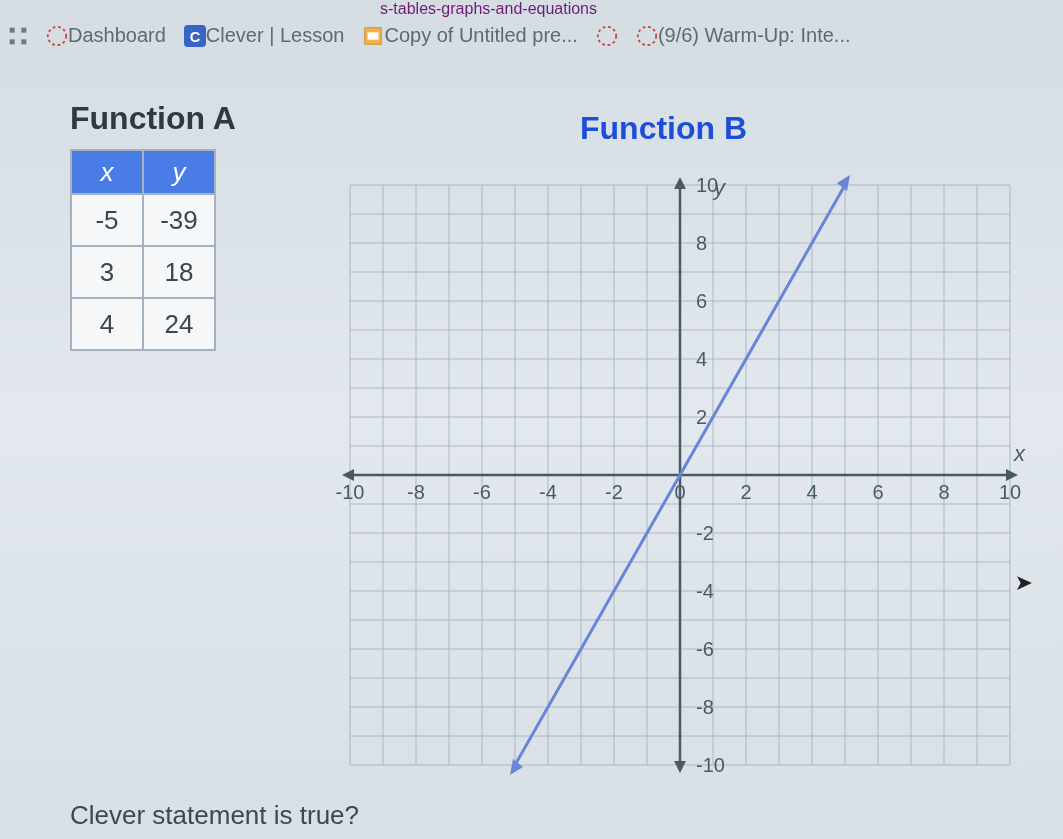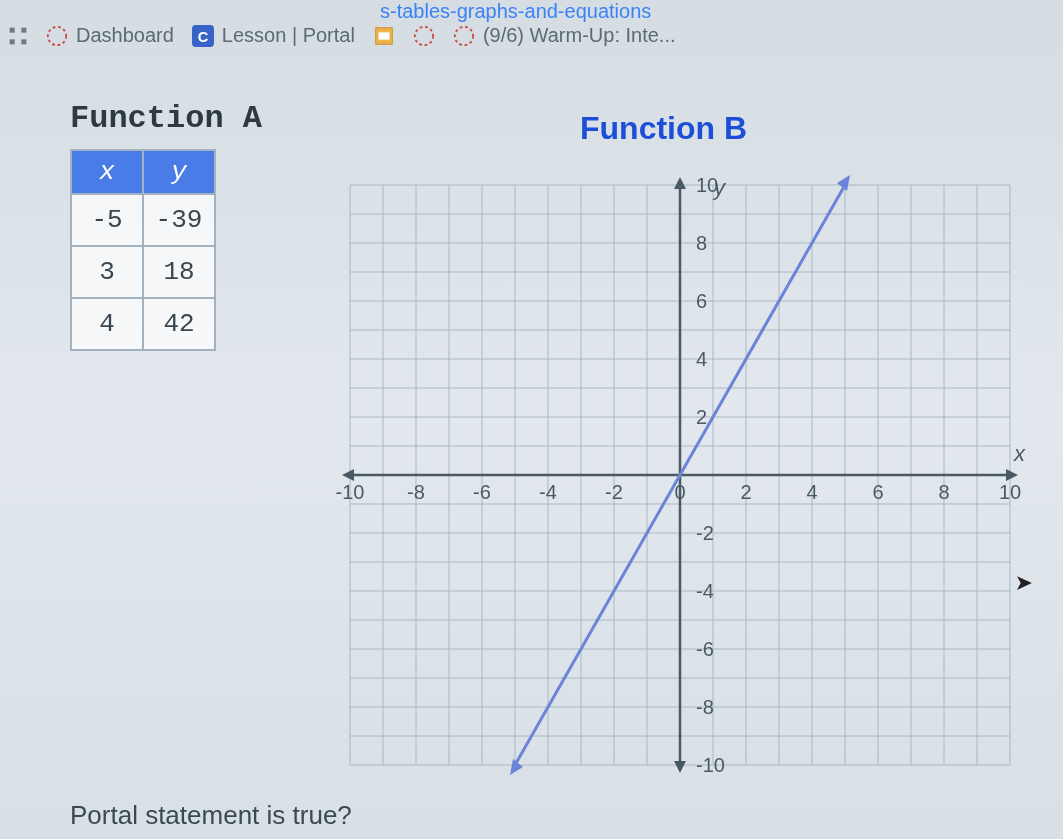--- a/index.html
+++ b/index.html
@@ -1,22 +1,22 @@
 <!DOCTYPE html>
 <html><head>
 <meta charset="utf-8">
 <style>
 * { box-sizing: border-box; margin: 0; padding: 0; }
 body { font-family: Arial, sans-serif; background: linear-gradient(180deg, #d5dde2 0%, #e2e8ed 50%, #d8e0e5 100%); width: 1063px; height: 839px; overflow: hidden; position: relative; }
-.top-url { position: absolute; top: 0; left: 380px; color: #3b82f6; font-size: 20px; font-weight: 500; }
+.top-url { position: absolute; top: 0; left: 380px; color: #701a75; font-size: 16px; font-weight: 500; }
 .bookmarks { position: absolute; top: 24px; left: 8px; display: flex; align-items: center; gap: 18px; font-size: 20px; color: #5a6b74; }
-.bookmark { display: flex; align-items: center; gap: 8px; white-space: nowrap; }
+.bookmark { display: flex; align-items: center; gap: 0; white-space: nowrap; }
 .bm-icon { width: 22px; height: 22px; display:flex; align-items:center; justify-content:center; }
 .apps-icon { width: 20px; height: 20px; }
-.content { position: absolute; top: 100px; left: 70px; right: 20px; font-family: Liberation Mono, monospace; }
+.content { position: absolute; top: 100px; left: 70px; right: 20px; }
 .func-a-title { font-weight: 800; font-size: 32px; color: #2d3a42; margin-bottom: 12px; }
 .table-a { border-collapse: collapse; font-size: 26px; }
 .table-a th { background: #4a7ce8; color: #fff; font-style: italic; font-weight:400; width: 72px; height: 44px; border: 2px solid #a3b2c0; text-align:center; }
 .table-a td { background: rgba(255,255,255,0.7); text-align:center; width:72px; height:52px; border: 2px solid #a3b2c0; color:#3a464f; }
 .func-b { position:absolute; top:110px; left:580px; font-weight:800; font-size:32px; color:#1d4ed8; }
 .graph { position:absolute; top:165px; left:330px; width:700px; height:620px; }
 .graph svg { width:100%; height:100%; }
 .question { position:absolute; bottom:8px; left:70px; font-size:26px; color:#3a4a52; }
 .cursor { position:absolute; right:30px; top:570px; font-size:22px; color:#222; }
 </style>
@@ -42,29 +42,30 @@
       </span>
     <span>Dashboard</span>
   </div>
   <div class="bookmark">
     <span class="bm-icon">
         <svg viewBox="0 0 24 24">
           <rect width="24" height="24" rx="4" fill="#3864c8"></rect>
           <text x="12" y="18" text-anchor="middle" fill="#fff" font-size="16" font-weight="bold">C</text>
         </svg>
       </span>
-    <span>Lesson | Portal</span>
+    <span>Clever | Lesson</span>
   </div>
   <div class="bookmark">
     <span class="bm-icon">
         <svg viewBox="0 0 24 24">
           <rect x="3" y="3" width="18" height="18" fill="#f0b24a" stroke="#c78a2a"></rect>
           <rect x="6" y="8" width="12" height="8" fill="#fff"></rect>
         </svg>
       </span>
+    <span>Copy of Untitled pre...</span>
   </div>
   <div class="bookmark">
     <span class="bm-icon">
         <svg viewBox="0 0 24 24">
           <circle cx="12" cy="12" r="10" fill="none" stroke="#c94a3f" stroke-width="2" stroke-dasharray="3 3"></circle>
         </svg>
       </span>
   </div>
   <div class="bookmark">
     <span class="bm-icon">
@@ -87,21 +88,21 @@
     <tr>
           <td>-5</td>
           <td>-39</td>
         </tr>
     <tr>
           <td>3</td>
           <td>18</td>
         </tr>
     <tr>
           <td>4</td>
-          <td>42</td>
+          <td>24</td>
         </tr>
   </tbody>
     </table>
 </div>
 
 <div class="func-b">Function B</div>
 
 <div class="graph">
 <svg viewBox="0 0 700 620" id="chart-svg">
       <line x1="20" y1="600" x2="20" y2="20" stroke="#a8b8c4" stroke-width="1"></line>
@@ -174,15 +175,15 @@
       <text x="366" y="85" text-anchor="start" fill="#4a5a64" font-size="20">8</text>
       <text x="366" y="27" text-anchor="start" fill="#4a5a64" font-size="20">10</text>
       <text x="684" y="296" fill="#4a5a64" font-size="22" font-style="italic">x</text>
       <text x="384" y="30" fill="#4a5a64" font-size="22" font-style="italic">y</text>
       <path d="M185 600 L317 368 L350 310 L383.00000000000006 252 L449 136 L515 20" stroke="#6a84d8" stroke-width="3" fill="none"></path>
       <polygon points="520,10 507,18 517,26" fill="#6a84d8"></polygon>
       <polygon points="180,610 193,602 183,594" fill="#6a84d8"></polygon>
     </svg>
 </div>
 
-<div class="question">Portal statement is true?</div>
+<div class="question">Clever statement is true?</div>
 
 <span class="cursor">➤</span>
 
 </body></html>

